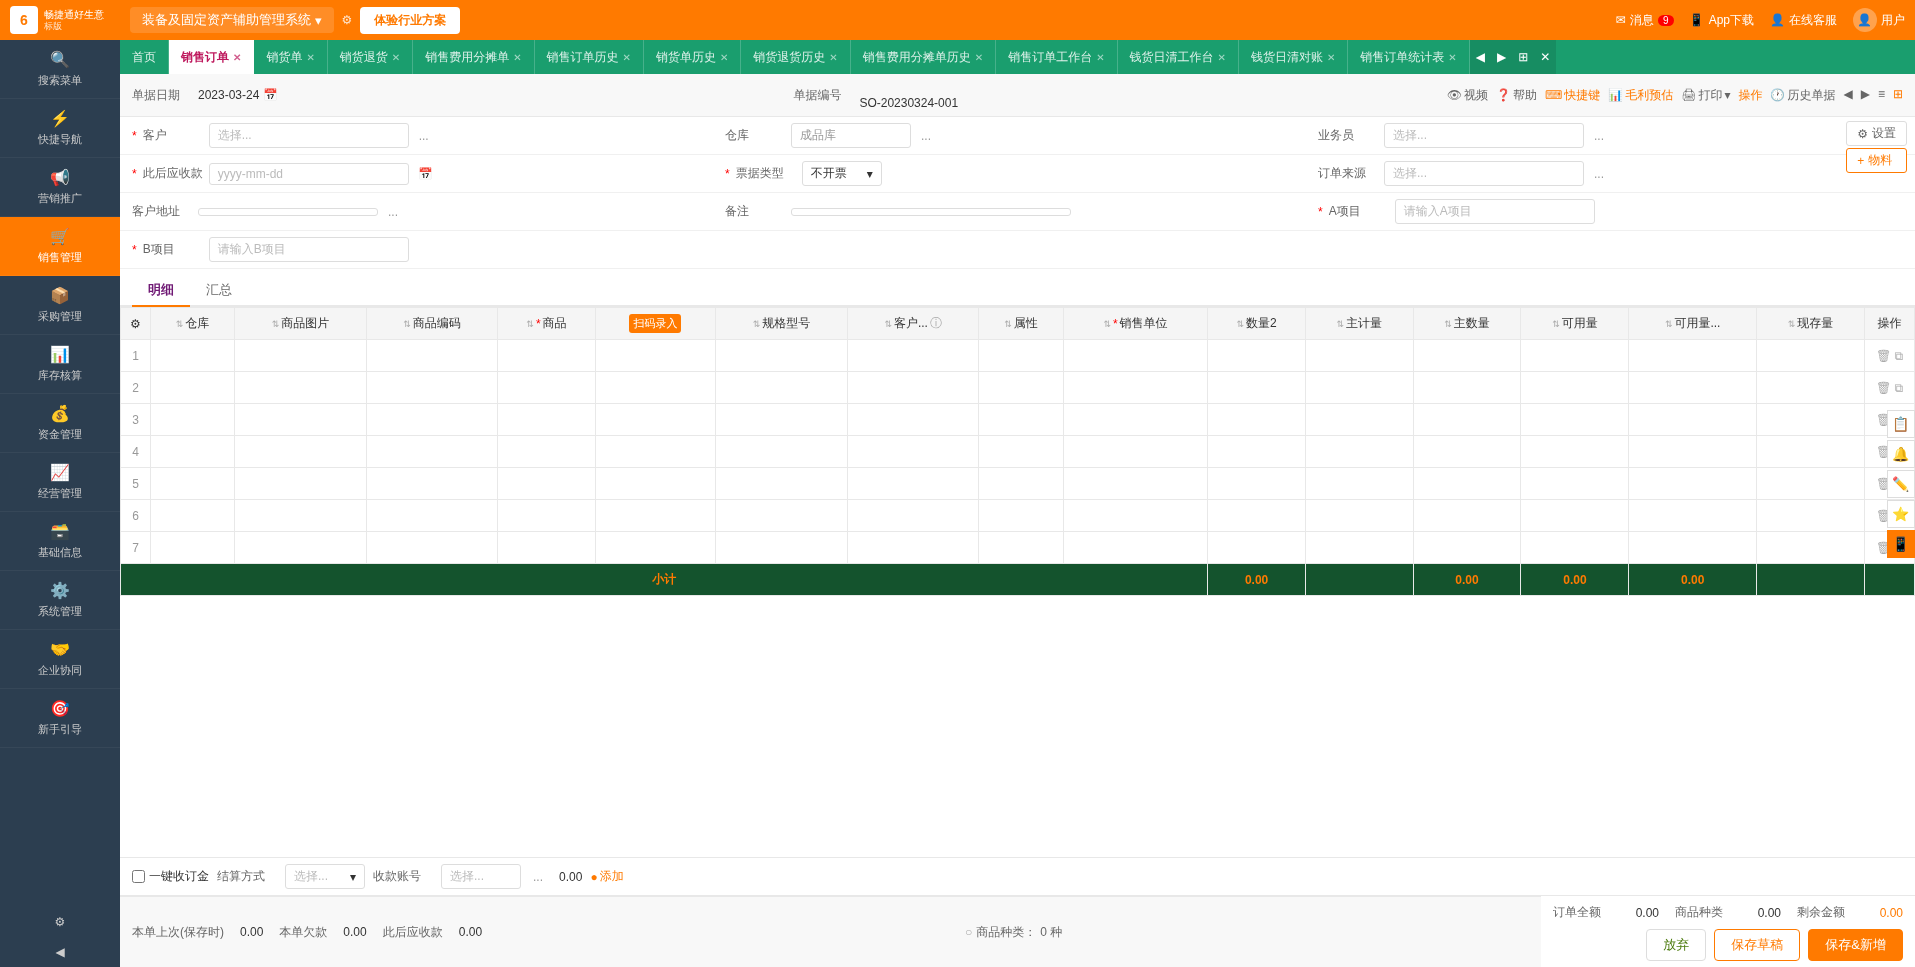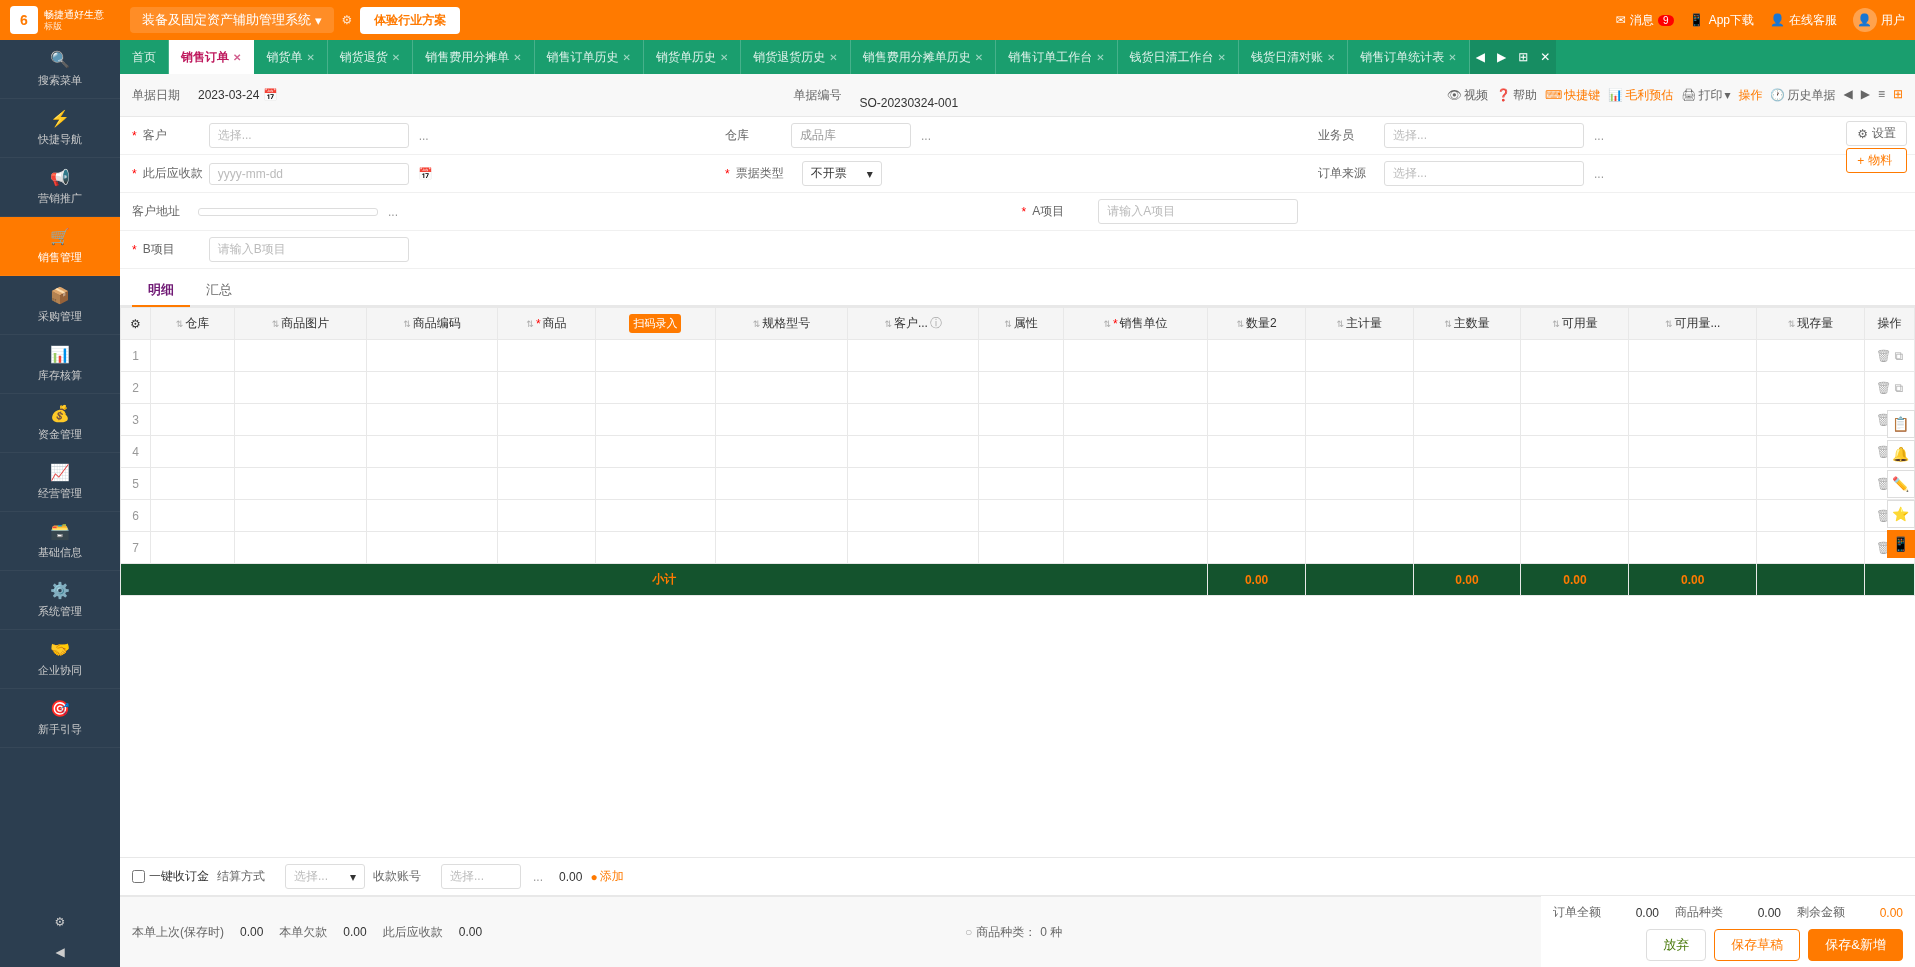--- a/index.html
+++ b/index.html
@@ -707,20 +707,24 @@
       </div>
     </div>
 
     <div class="form-row" style="padding:6px 12px; border-bottom:1px solid #f0f0f0;">
       <div class="form-col">
         <span class="field-label">客户地址</span>
         <div class="field-input field-input-wide" style="min-width:180px;color:#bbb"></div>
         <span class="field-ellipsis">...</span>
       </div>
       <div class="form-col">
+        <span class="field-label">备注</span>
+        <div class="field-input field-input-wide" style="min-width:280px"></div>
+      </div>
+      <div class="form-col">
         <span class="field-required">*</span>
         <span class="field-label">A项目</span>
         <div class="field-input field-input-wide">
           <span style="color:#bbb">请输入A项目</span>
         </div>
       </div>
     </div>
 
     <div class="form-row" style="padding:6px 12px; border-bottom:1px solid #f0f0f0;">
       <div class="form-col">

